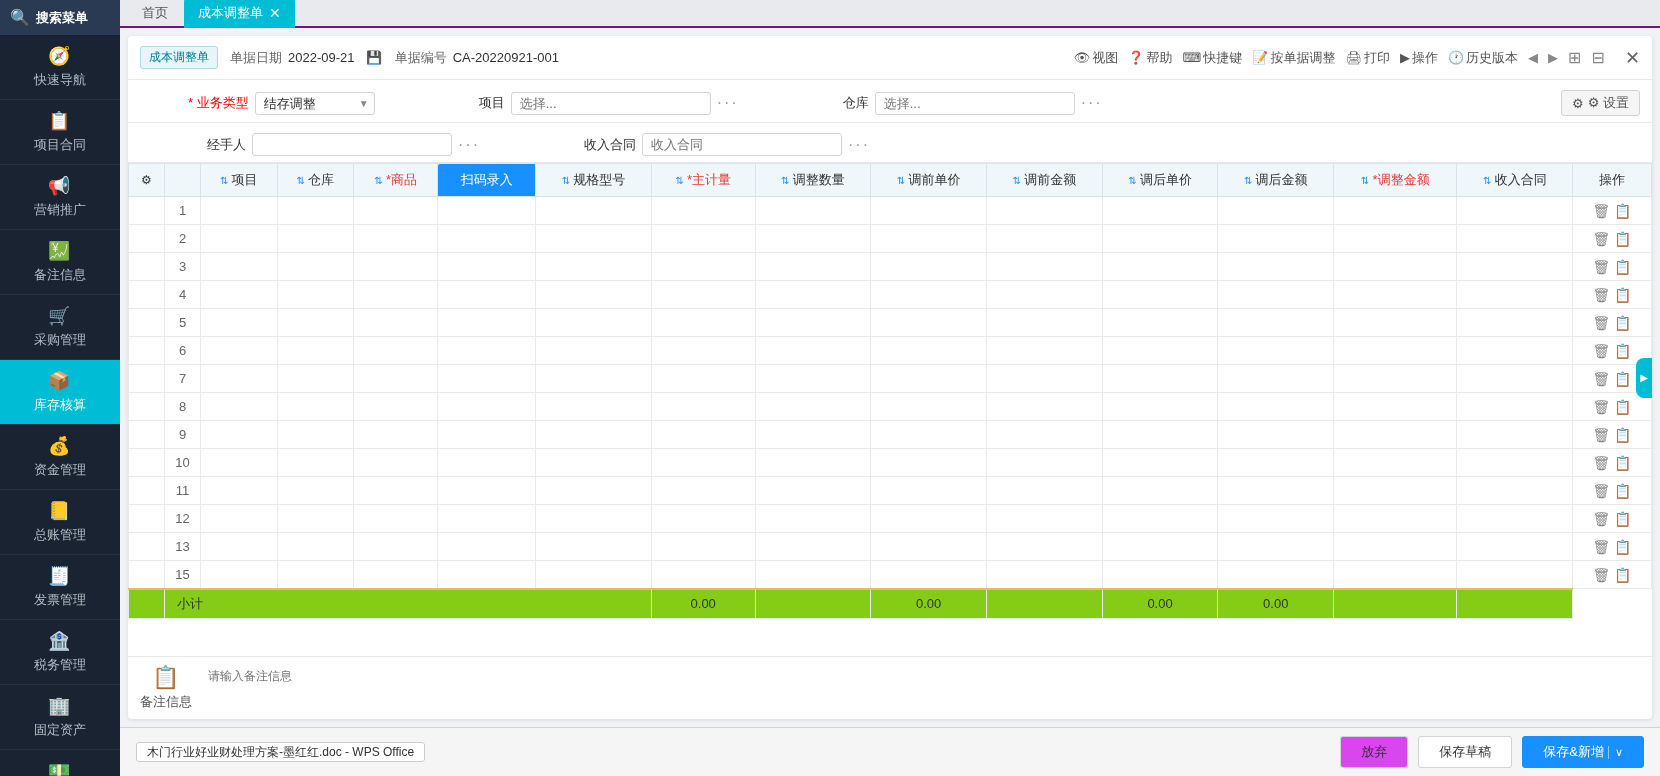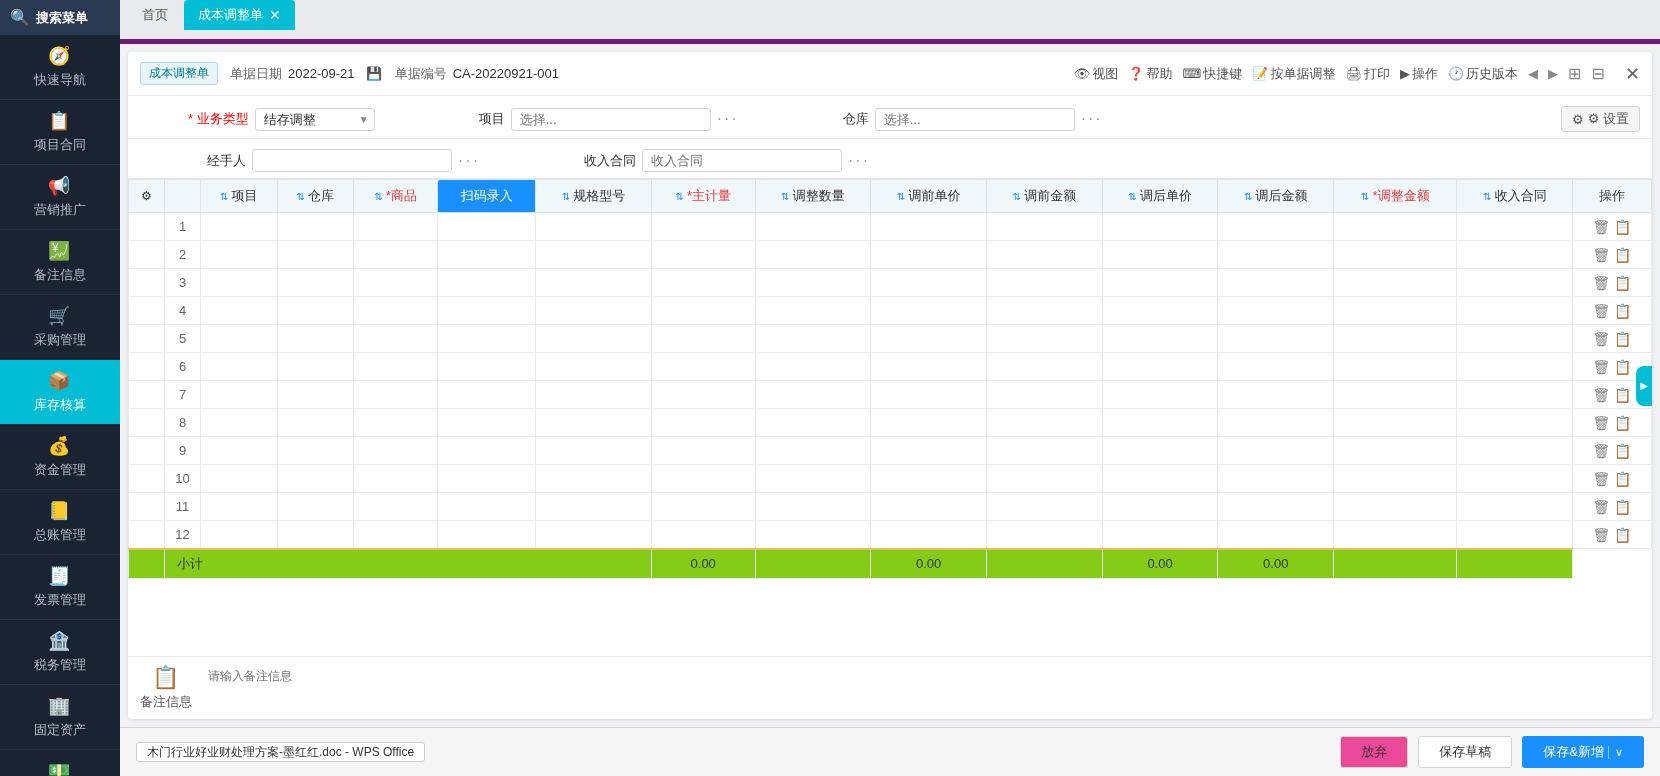--- a/index.html
+++ b/index.html
@@ -47,24 +47,24 @@
       display: flex;
       flex-direction: column;
       overflow: hidden;
       background: #f0f2f5;
     }
 
     
     .tab-bar {
       background: #e8eaed;
       display: flex;
-      align-items: flex-start;
+      align-items: center;
       padding: 0 8px;
-      border-bottom: 5px solid #701a75;
-      height: 44px;
+      border-bottom: 2px solid #701a75;
+      height: 28px;
       gap: 2px;
     }
     .tab {
       padding: 6px 14px;
       cursor: pointer;
       border-radius: 4px 4px 0 0;
       color: #555;
       display: flex;
       align-items: center;
       gap: 6px;
@@ -296,21 +296,21 @@
       align-items: center;
     }
     .btn {
       padding: 6px 20px;
       border-radius: 3px;
       cursor: pointer;
       font-size: 13px;
       border: 1px solid transparent;
     }
     .btn-default {
-      background: #ec4899;
+      background: #d946ef;
       border-color: #d0d3d8;
       color: #333;
     }
     .btn-secondary {
       background: #fff;
       border-color: #d0d3d8;
       color: #333;
     }
     .btn-primary {
       background: #1890ff;
@@ -786,20 +786,66 @@
       <td></td>
       <td></td>
       <td></td>
       <td>
         <div class="action-icons">
           <span class="action-icon">🗑</span>
           <span class="action-icon">📋</span>
         </div>
       </td>
     </tr>
+            <tr>
+      <td></td>
+      <td class="row-num">13</td>
+      <td></td>
+      <td></td>
+      <td></td>
+      <td></td>
+      <td></td>
+      <td></td>
+      <td></td>
+      <td></td>
+      <td></td>
+      <td></td>
+      <td></td>
+      <td></td>
+      <td></td>
+      <td>
+        <div class="action-icons">
+          <span class="action-icon">🗑</span>
+          <span class="action-icon">📋</span>
+        </div>
+      </td>
+    </tr>
+            <tr>
+      <td></td>
+      <td class="row-num">15</td>
+      <td></td>
+      <td></td>
+      <td></td>
+      <td></td>
+      <td></td>
+      <td></td>
+      <td></td>
+      <td></td>
+      <td></td>
+      <td></td>
+      <td></td>
+      <td></td>
+      <td></td>
+      <td>
+        <div class="action-icons">
+          <span class="action-icon">🗑</span>
+          <span class="action-icon">📋</span>
+        </div>
+      </td>
+    </tr>
             <tr class="subtotal-row">
     <td></td>
     <td colspan="6" class="subtotal-label">小计</td>
     <td>0.00</td>
     <td></td>
     <td>0.00</td>
     <td></td>
     <td>0.00</td>
     <td>0.00</td>
     <td></td>

